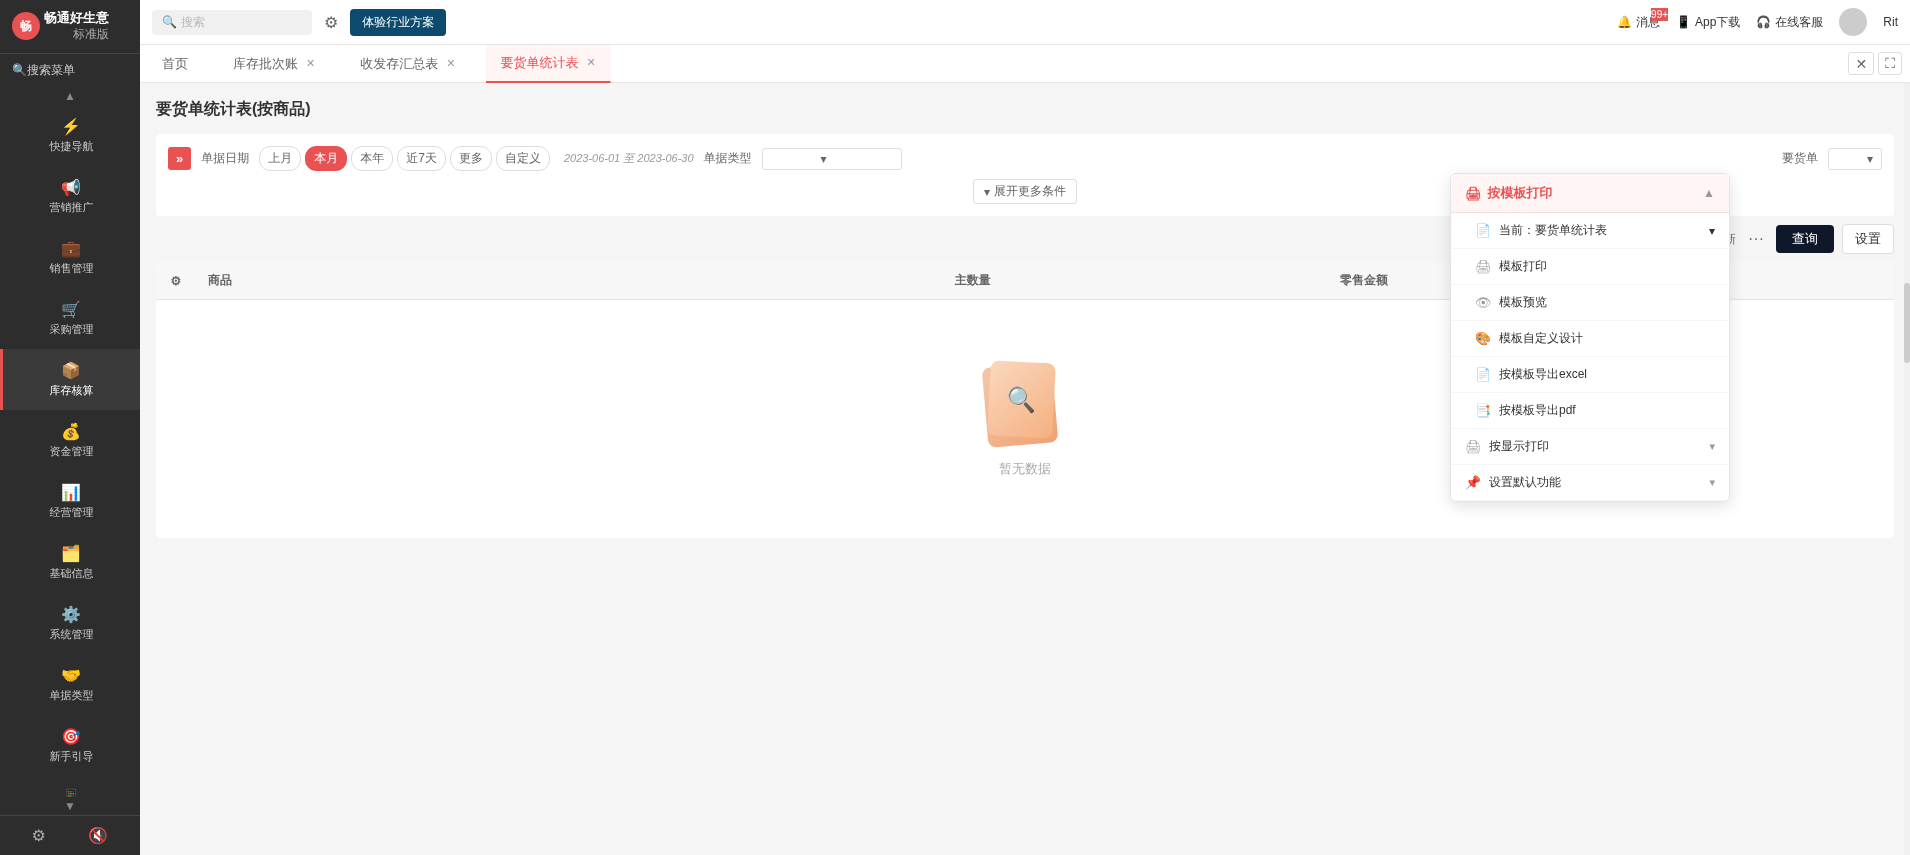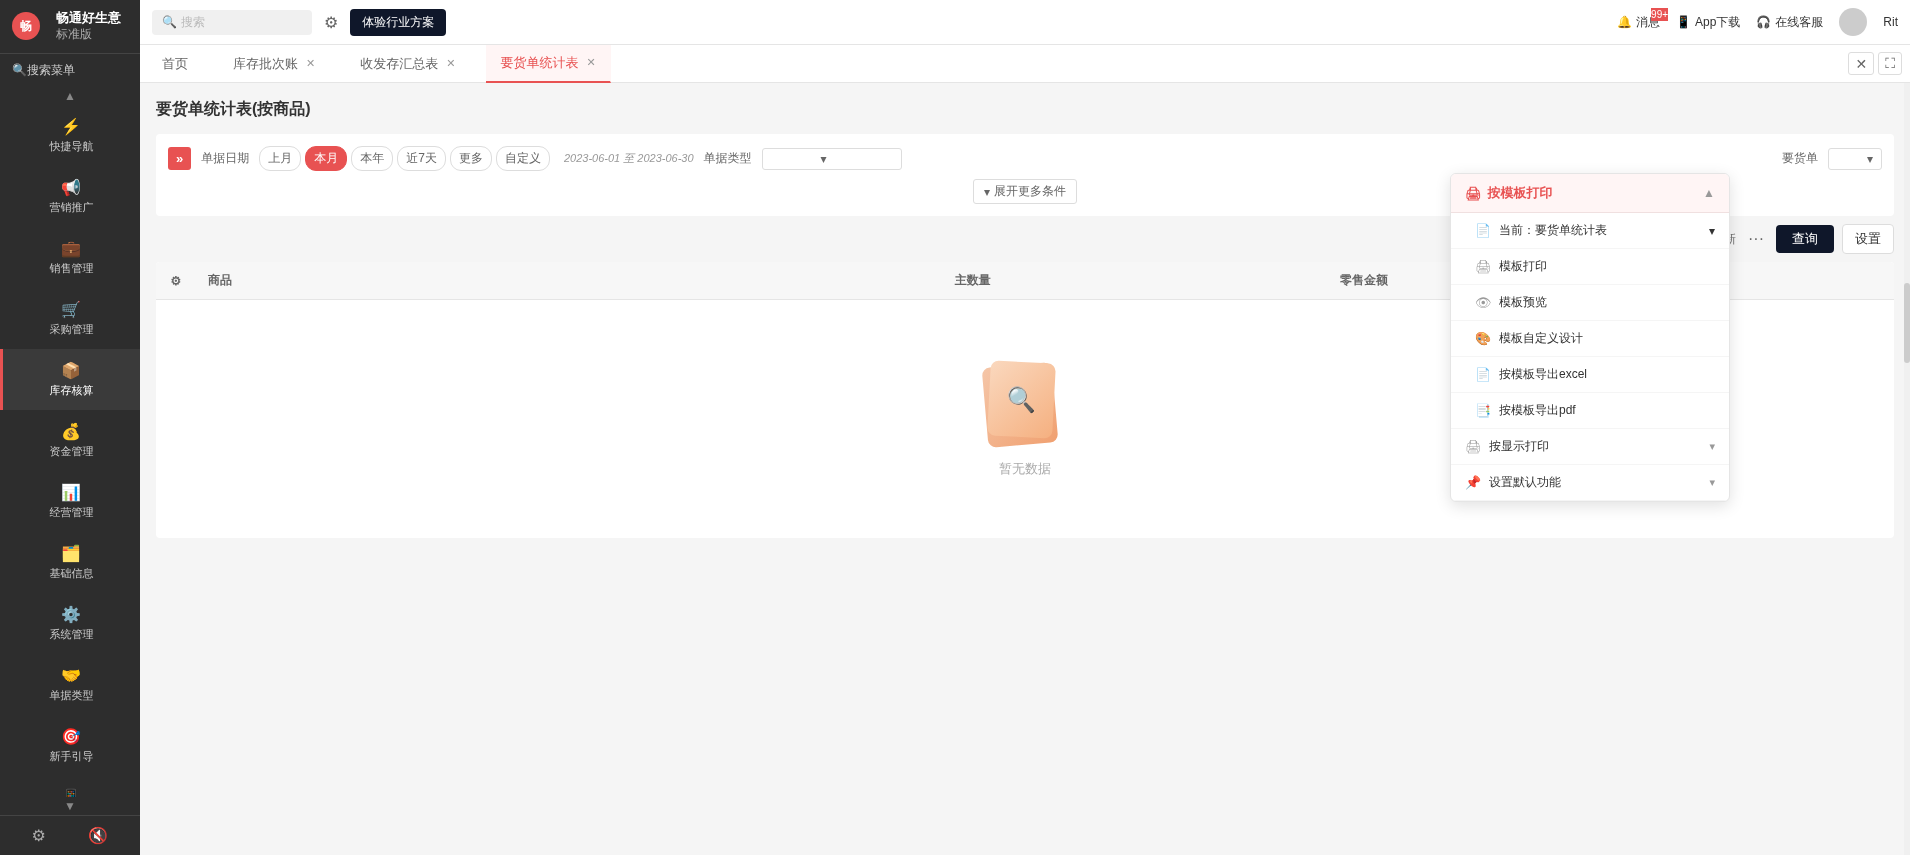--- a/index.html
+++ b/index.html
@@ -22,21 +22,21 @@
       border-bottom: 1px solid #444;
     }
     .sidebar-logo-icon {
       width: 28px; height: 28px;
       background: #e85252;
       border-radius: 50%;
       display: flex; align-items: center; justify-content: center;
       color: white; font-size: 12px; font-weight: bold;
       flex-shrink: 0;
     }
-    .sidebar-logo-text { margin-left: 16px; }
+    .sidebar-logo-text { margin-left: 4px; text-align: right; }
     .sidebar-logo-title { color: #fff; font-size: 13px; font-weight: bold; line-height: 1.2; }
     .sidebar-logo-sub { color: #aaa; font-size: 12px; }
     .sidebar-search {
       display: flex; align-items: center; padding: 8px 12px; cursor: pointer; color: #ccc; font-size: 12px;
     }
     .sidebar-nav { flex: 1; overflow-y: auto; }
     .sidebar-nav-item {
       display: flex; flex-direction: column; align-items: center; justify-content: center;
       padding: 12px 6px; cursor: pointer; color: #ccc; font-size: 11px; text-align: center;
       border-left: 3px solid transparent;
@@ -54,21 +54,21 @@
       height: 45px; background: #fff; border-bottom: 1px solid #e5e5e5;
       display: flex; align-items: center; padding: 0 12px; gap: 8px;
     }
     .topbar-search {
       background: #f0f0f0; border-radius: 4px; padding: 4px 10px;
       display: flex; align-items: center; gap: 4px; min-width: 160px;
       color: #999; font-size: 12px;
     }
     .topbar-gear { color: #666; font-size: 16px; cursor: pointer; margin-left: 4px; }
     .topbar-trial-btn {
-      background: #0f172a; color: #fff; border: none; border-radius: 4px;
+      background: #0c4a6e; color: #fff; border: none; border-radius: 4px;
       padding: 5px 12px; font-size: 12px; cursor: pointer; margin-left: 4px;
     }
     .topbar-spacer { flex: 1; }
     .topbar-right { display: flex; align-items: center; gap: 16px; }
     .topbar-notice { display: flex; align-items: center; gap: 4px; color: #333; font-size: 12px; cursor: pointer; position: relative; }
     .notice-badge {
       background: #e85252; color: #fff; border-radius: 0; font-size: 10px;
       padding: 1px 0; position: absolute; top: -6px; right: -8px;
     }
     .topbar-app { display: flex; align-items: center; gap: 4px; color: #333; font-size: 12px; cursor: pointer; }

